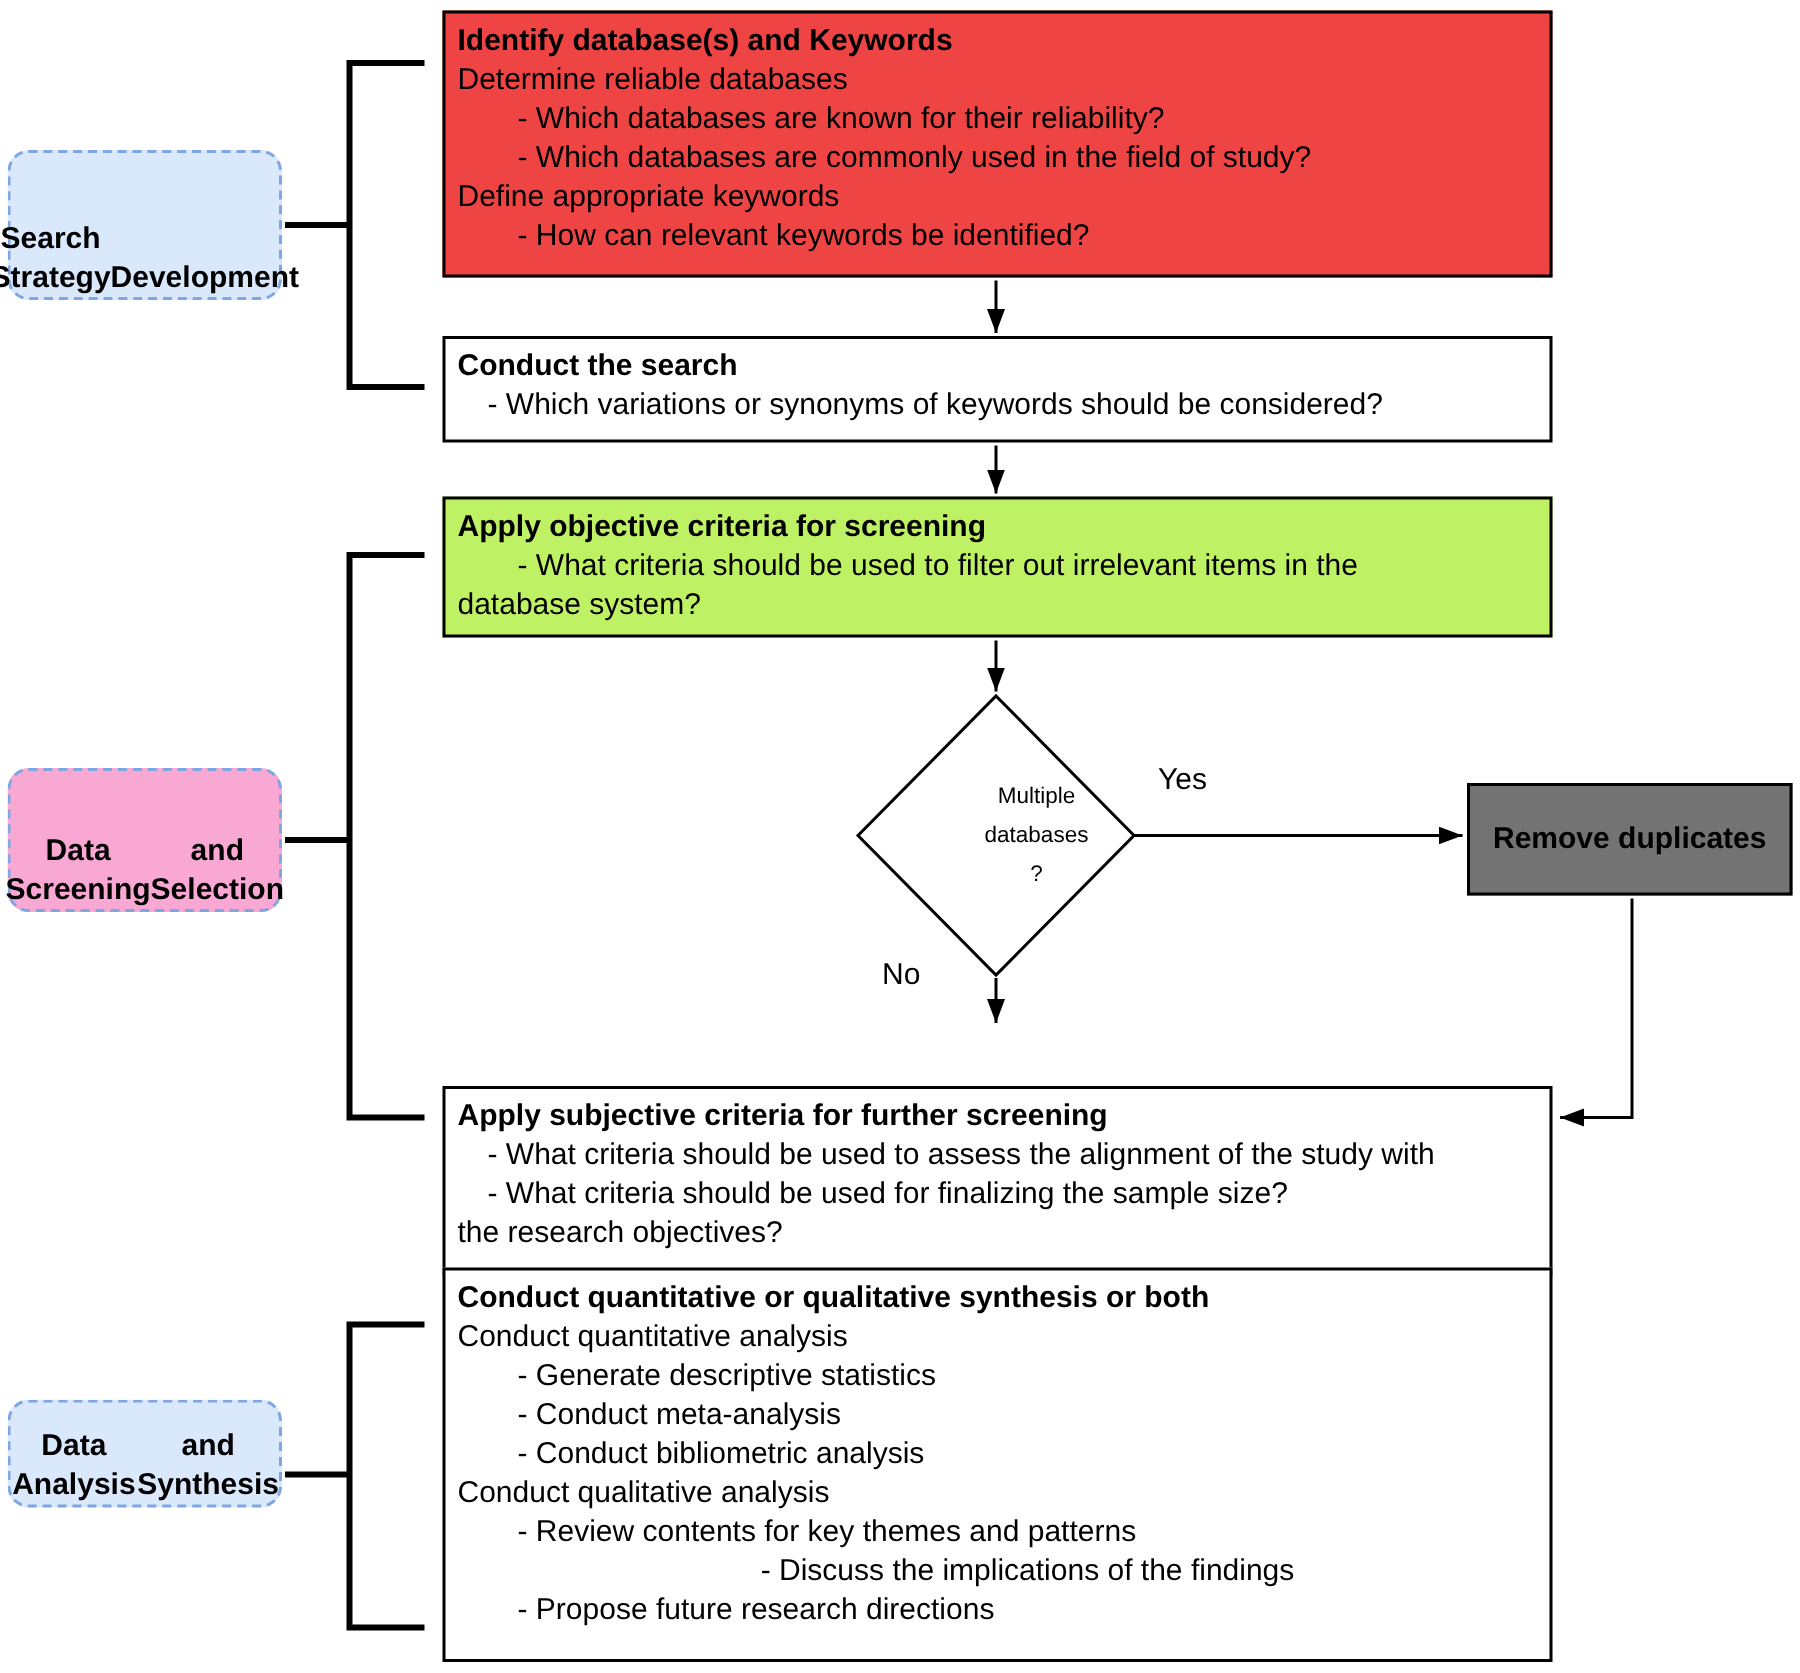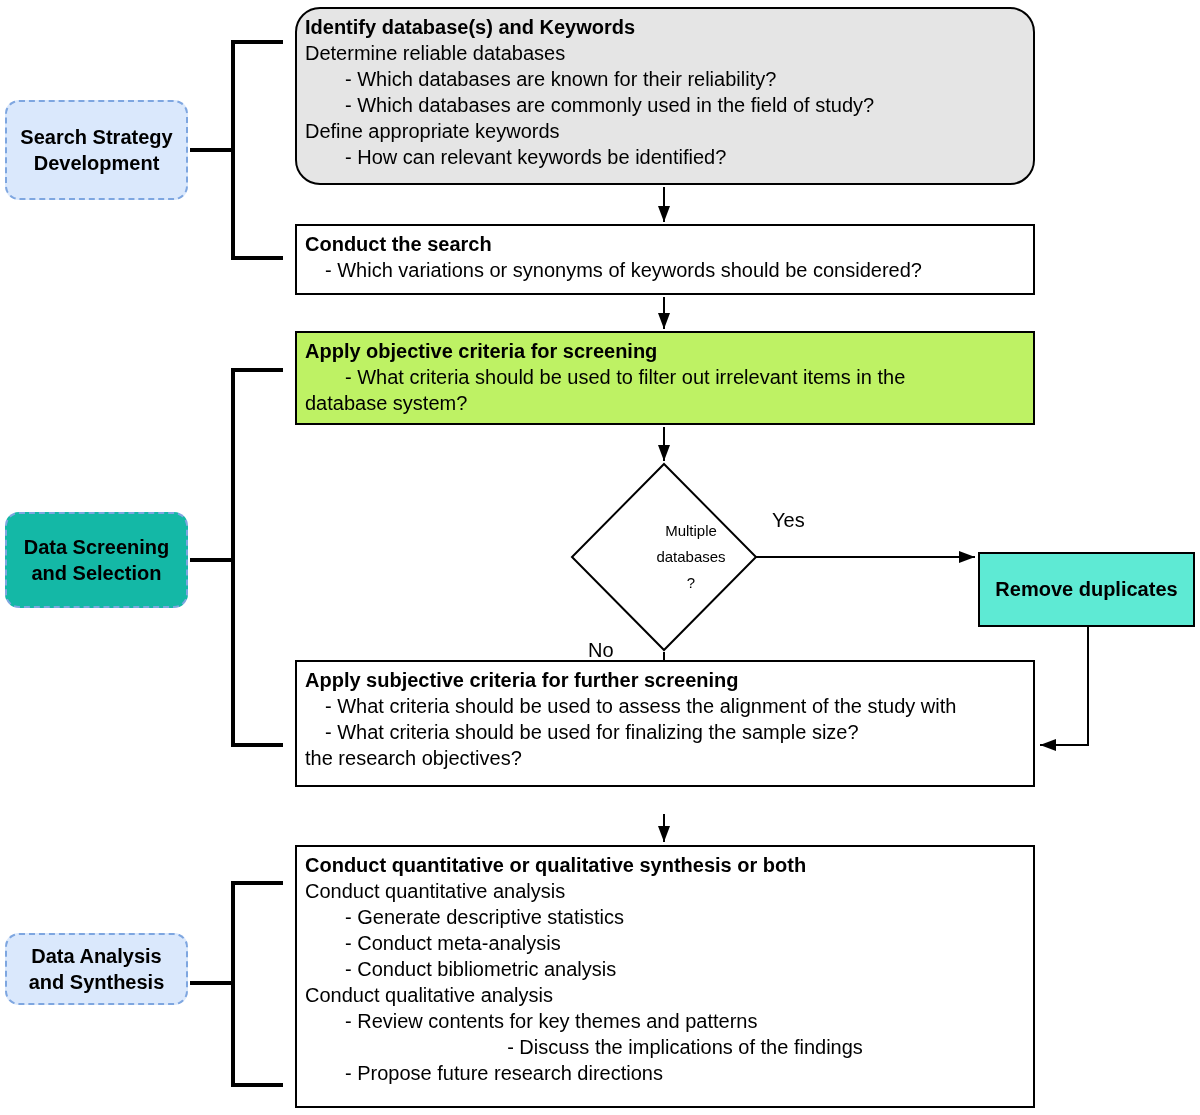--- a/index.html
+++ b/index.html
@@ -28,25 +28,26 @@
   }
   .line { white-space: pre-wrap; }
   .line.bold { font-weight: bold; }
   .phase {
     position: absolute;
     background: #dae8fc;
     border: 2px dashed #7ea6e0;
     border-radius: 14px;
     box-sizing: border-box;
     display: flex;
-    flex-direction: column;
+    flex-direction: row;
     justify-content: center;
     font-weight: bold;
     font-size: 20px;
     line-height: 26px;
+    align-items: flex-end;
   }
   .phase .line, .centered .line { text-align: center; padding-left: 0 !important; }
   .decision-text {
     position: absolute;
     left: 621px; top: 518px;
     width: 140px;
     font-size: 15px;
     line-height: 26px;
   }
   .terminal-box {
@@ -62,21 +63,21 @@
   }
   .edge-label {
     position: absolute;
     font-size: 20px;
     line-height: 24px;
   }
   
   #box-identify   { left: 295px; top: 7px;   width: 740px; height: 178px; }
   #box-search     { left: 295px; top: 224px; width: 740px; height: 71px;  }
   #box-objective  { left: 295px; top: 331px; width: 740px; height: 94px;  }
-  #box-subjective { left: 295px; top: 660px; width: 740px; height: 127px; }
+  #box-subjective { left: 295px; top: 724px; width: 740px; height: 127px; }
   #box-synthesis  { left: 295px; top: 845px; width: 740px; height: 263px; }
   #phase-1 { left: 5px; top: 100px; width: 183px; height: 100px; }
   #phase-2 { left: 5px; top: 512px; width: 183px; height: 96px;  }
   #phase-3 { left: 5px; top: 933px; width: 183px; height: 72px; }
   #box-remove-duplicates { left: 978px; top: 522px; width: 217px; height: 75px; }
   #label-yes { left: 772px; top: 508px; }
   #label-no  { left: 588px; top: 638px; }
 </style>
 </head>
 <body>
@@ -102,30 +103,30 @@
     <path d="M1088,599 V745 H1040" stroke="#000000" stroke-width="2" fill="none" marker-end="url(#arrowhead)"></path>
     <path d="M664,814 V842" stroke="#000000" stroke-width="2" fill="none" marker-end="url(#arrowhead)"></path>
 
     <polygon points="664,464 756,557 664,650 572,557" fill="#ffffff" stroke="#000000" stroke-width="2"></polygon>
   </svg>
 
   <div class="phase" id="phase-1" style="background: rgb(218, 232, 252); border-color: rgb(126, 166, 224);">
       <div class="line">Search Strategy</div>
       <div class="line">Development</div>
     </div>
-  <div class="phase" id="phase-2" style="background: #14b8a6; border-color: rgb(126, 166, 224);">
+  <div class="phase" id="phase-2" style="background: #f9a8d4; border-color: rgb(126, 166, 224);">
       <div class="line">Data Screening</div>
       <div class="line">and Selection</div>
     </div>
   <div class="phase" id="phase-3" style="background: rgb(218, 232, 252); border-color: rgb(126, 166, 224);">
       <div class="line">Data Analysis</div>
       <div class="line">and Synthesis</div>
     </div>
 
-  <div class="process-box" id="box-identify" style="background: #e5e5e5; border-radius: 25px;">
+  <div class="process-box" id="box-identify" style="background: #ef4444;">
       <div class="line bold">Identify database(s) and Keywords</div>
       <div class="line">Determine reliable databases</div>
       <div class="line" style="padding-left: 40px;">- Which databases are known for their reliability?</div>
       <div class="line" style="padding-left: 40px;">- Which databases are commonly used in the field of study?</div>
       <div class="line">Define appropriate keywords</div>
       <div class="line" style="padding-left: 40px;">- How can relevant keywords be identified?</div>
     </div>
   <div class="process-box" id="box-search" style="background: rgb(255, 255, 255);">
       <div class="line bold">Conduct the search</div>
       <div class="line" style="padding-left: 20px;">- Which variations or synonyms of keywords should be considered?</div>
@@ -152,20 +153,20 @@
       <div class="line" style="padding-left: 40px; text-align: center;">- Discuss the implications of the findings</div>
       <div class="line" style="padding-left: 40px;">- Propose future research directions</div>
     </div>
 
   <div class="decision-text centered">
       <div class="line">Multiple</div>
       <div class="line">databases</div>
       <div class="line">?</div>
     </div>
 
-  <div class="terminal-box" id="box-remove-duplicates" style="background: #5eead4; margin-top: 30px;">
+  <div class="terminal-box" id="box-remove-duplicates" style="background: #737373;">
     <span>Remove duplicates</span>
   </div>
 
   <div class="edge-label" id="label-yes">Yes</div>
   <div class="edge-label" id="label-no">No</div>
 
 </div>
 
 </body></html>

